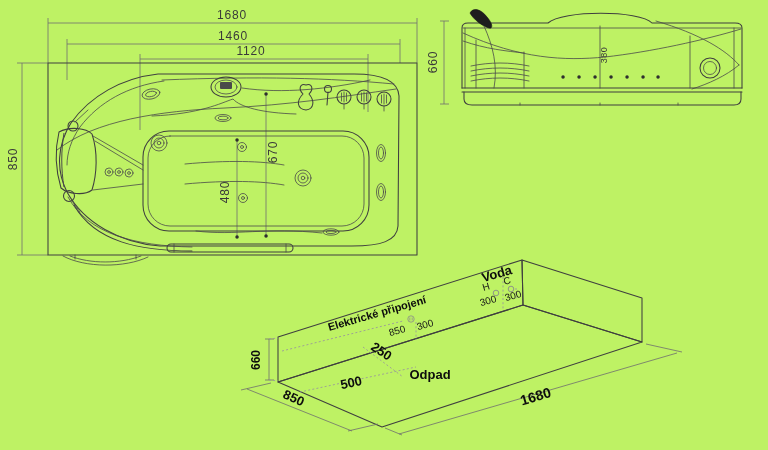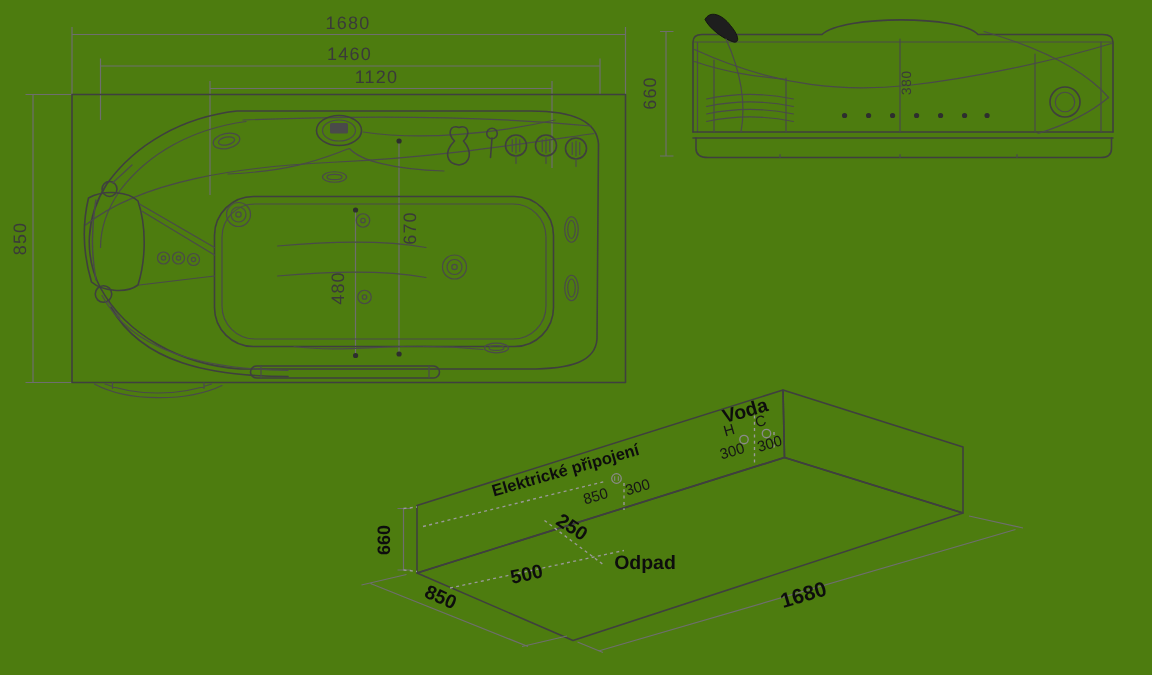--- a/index.html
+++ b/index.html
@@ -1,16 +1,16 @@
 <!DOCTYPE html>
 <html><head>
 <meta charset="utf-8">
 <style>
   html,body{margin:0;padding:0;background:#fff;}
-  #stage{position:relative;width:768px;height:450px;background:#4d7c0f;overflow:hidden;
+  #stage{position:relative;width:768px;height:450px;background:#bef264;overflow:hidden;
          font-family:"Liberation Sans","DejaVu Sans",sans-serif;}
   svg{display:block;}
   .ln{fill:none;stroke:#3f3f3f;stroke-width:1.05;stroke-linecap:round;stroke-linejoin:round;}
   .lnt{fill:none;stroke:#4a4a4a;stroke-width:.8;stroke-linecap:round;stroke-linejoin:round;}
   .dim{fill:none;stroke:#6e6e6e;stroke-width:.8;stroke-linecap:butt;}
   .dot{stroke:#2e2e2e;stroke-width:3.4;stroke-linecap:round;fill:none;}
   .dotted{fill:none;stroke:#9a9a9a;stroke-width:.9;stroke-dasharray:2 2.2;}
   .dimtxt{font-size:12px;fill:#3a3a3a;letter-spacing:.8px;text-anchor:middle;}
   .dimtxt-s{font-size:9px;fill:#3a3a3a;letter-spacing:.5px;text-anchor:middle;}
   .isotxt{font-size:10px;fill:#161616;text-anchor:middle;}

